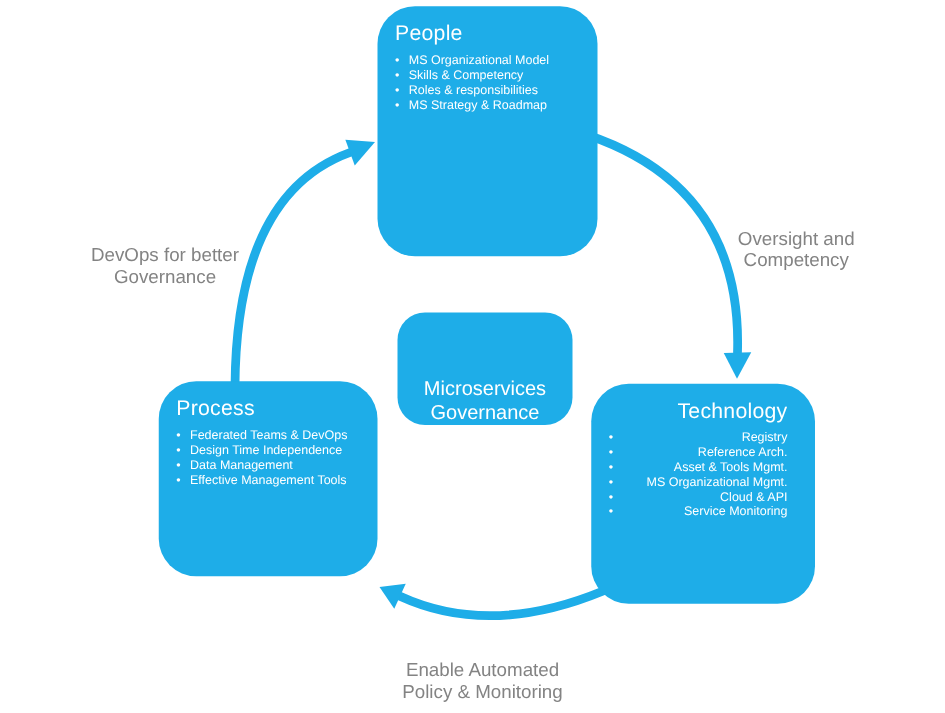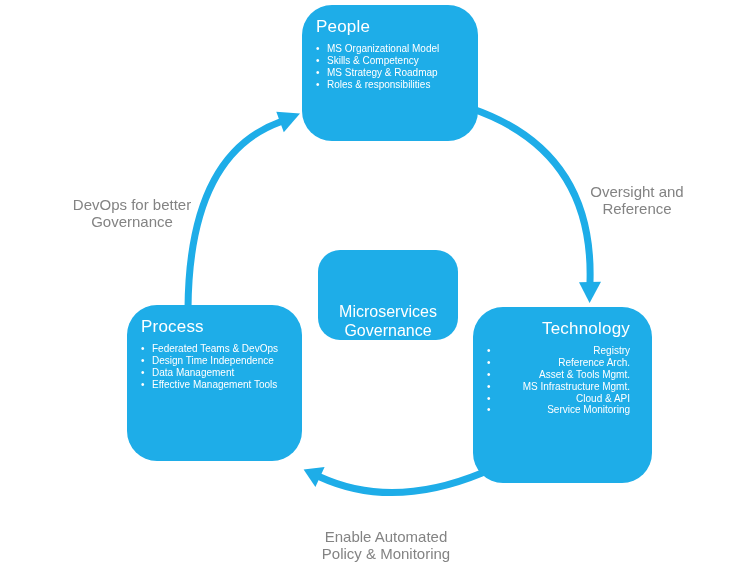--- a/index.html
+++ b/index.html
@@ -54,21 +54,21 @@
     position: relative;
     padding-left: 11px;
     margin-bottom: 1px;
   }
   .box li::before {
     content: "\2022";
     position: absolute;
     left: 0;
     top: 0;
   }
-  #people-box     { left: 302px; top: 5px;   width: 176px; height: 136px; }
+  #people-box     { left: 302px; top: 5px;   width: 176px; height: 200px; }
   #process-box    { left: 127px; top: 305px; width: 175px; height: 156px; }
   #technology-box { left: 473px; top: 307px; width: 179px; height: 176px; padding-right: 22px; text-align: right; }
   #center-box {
     position: absolute;
     left: 318px; top: 250px;
     width: 140px; height: 90px;
     background: var(--accent);
     color: var(--box-text);
     border-radius: 22px;
     display: flex;
@@ -112,48 +112,48 @@
       <path d="M 188 309 Q 189 155 280 122" fill="none" stroke="var(--accent)" stroke-width="7" stroke-linecap="round"></path>
       <polygon points="300,113.5 283.8,132.3 276.3,111.7" fill="var(--accent)"></polygon>
     </g>
   </svg>
 
   <div class="box" id="people-box">
     <h2>People</h2>
     <ul>
       <li>MS Organizational Model</li>
       <li>Skills &amp; Competency</li>
+      <li>Roles &amp; responsibilities</li>
       <li>MS Strategy &amp; Roadmap</li>
-      <li>Roles &amp; responsibilities</li>
     </ul>
   </div>
 
   <div class="box" id="process-box">
     <h2>Process</h2>
     <ul>
       <li>Federated Teams &amp; DevOps</li>
       <li>Design Time Independence</li>
       <li>Data Management</li>
       <li>Effective Management Tools</li>
     </ul>
   </div>
 
   <div class="box" id="technology-box">
     <h2>Technology</h2>
     <ul>
       <li>Registry</li>
       <li>Reference Arch.</li>
       <li>Asset &amp; Tools Mgmt.</li>
-      <li>MS Infrastructure Mgmt.</li>
+      <li>MS Organizational Mgmt.</li>
       <li>Cloud &amp; API</li>
       <li>Service Monitoring</li>
     </ul>
   </div>
 
   <div id="center-box">
     <span>Microservices Governance</span>
   </div>
 
   <div class="arrow-label" id="label-devops">DevOps for better Governance</div>
-  <div class="arrow-label" id="label-oversight">Oversight and Reference</div>
+  <div class="arrow-label" id="label-oversight">Oversight and Competency</div>
   <div class="arrow-label" id="label-enable">Enable Automated Policy &amp; Monitoring</div>
 
 </div>
 
 </body></html>

